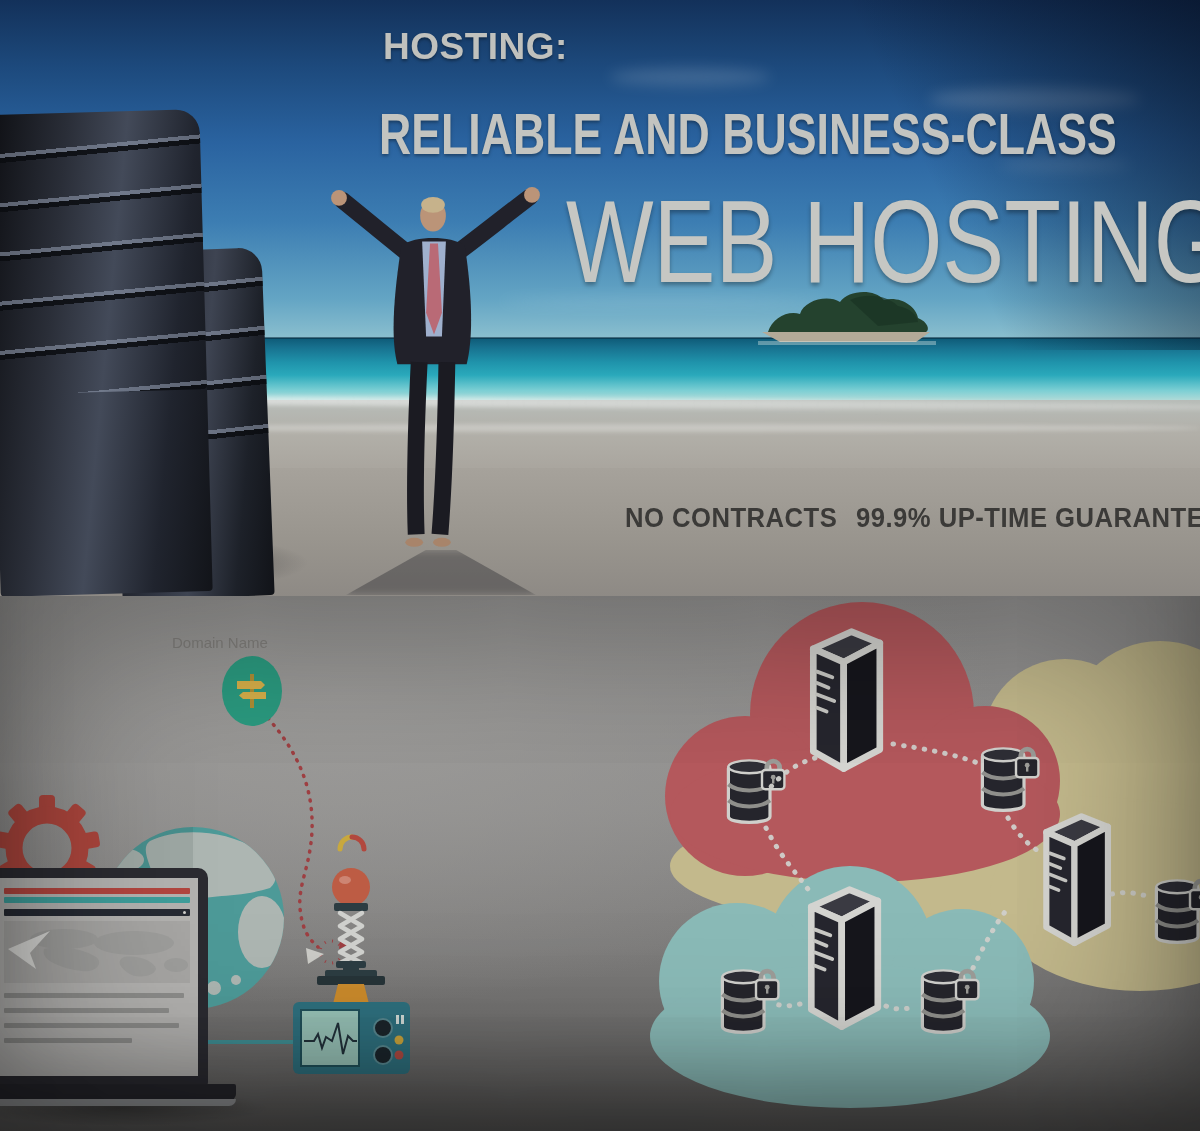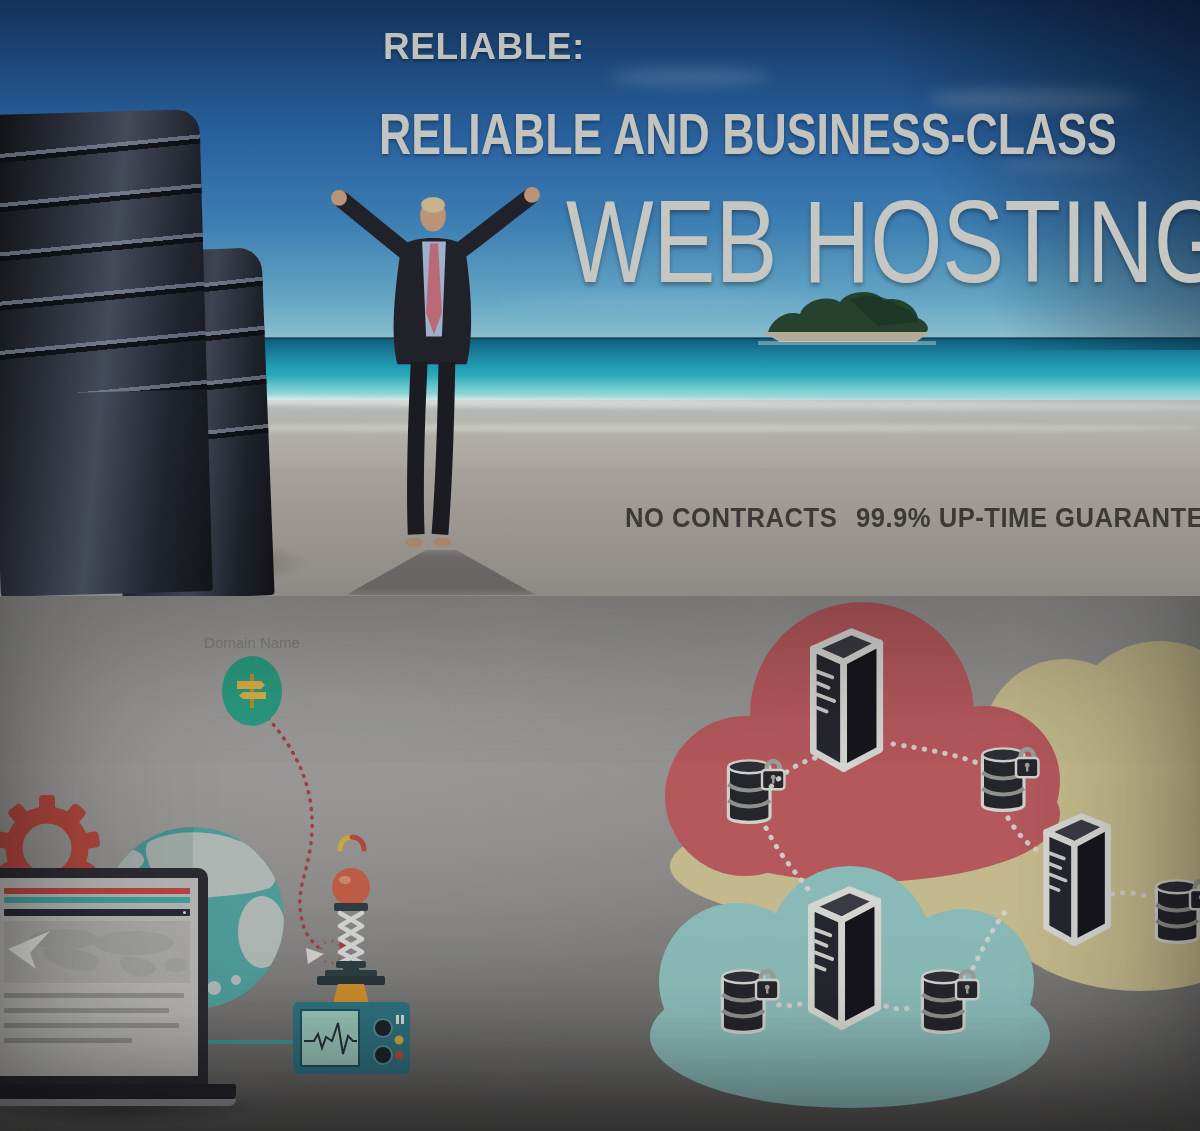--- a/index.html
+++ b/index.html
@@ -53,21 +53,21 @@
   .feature-right{left:856px;}
 
   
   .banner-bottom{position:absolute;left:0;top:596px;width:1200px;height:535px;overflow:hidden;
     background:radial-gradient(1100px 520px at 28% 18%, #9c9b99 0%, rgba(156,155,153,0) 60%),
       linear-gradient(180deg,#949392 0%,#8b8a89 40%,#7d7c7b 65%,#666564 90%,#565554 100%);}
   .vignette{position:absolute;inset:0;pointer-events:none;
     box-shadow:inset 0 0 170px 30px rgba(0,0,0,.36), inset 0 -70px 90px -20px rgba(0,0,0,.30);}
   .svg-layer{position:absolute;left:0;top:0;}
 
-  .domain-label{position:absolute;left:172px;top:38px;width:160px;text-align:center;
+  .domain-label{position:absolute;left:172px;top:38px;width:160px;text-align:left;
     font-size:15px;color:#82807d;}
   .domain-circle{position:absolute;left:222px;top:60px;width:60px;height:70px;border-radius:50%;
     background:#2b9b80;display:flex;align-items:center;justify-content:center;}
 
   .laptop-shadow{position:absolute;left:-30px;top:500px;width:300px;height:30px;
     background:radial-gradient(ellipse at 50% 40%,rgba(0,0,0,.35),rgba(0,0,0,0) 70%);}
   .laptop-screen{position:absolute;left:-14px;top:272px;width:222px;height:218px;
     background:#2b2b31;border-radius:10px 10px 4px 4px;padding:10px;}
   .laptop-inner{width:100%;height:100%;background:#b3b2b0;padding:5px 8px;overflow:hidden;}
   .bar{border-radius:1px;}
@@ -127,21 +127,21 @@
       <polygon points="97,56 121,56 117,152 101,152" fill="#9fb0cd"></polygon>
       <polygon points="105,58 113,58 117,128 109,150 101,128" fill="#b96a76"></polygon>
       <path d="M94,178 C91,240 89,300 91,352" stroke="#1b1b22" stroke-width="17" fill="none"></path>
       <path d="M122,178 C121,240 119,300 115,352" stroke="#1b1b22" stroke-width="17" fill="none"></path>
       <ellipse cx="89" cy="360" rx="9" ry="4.5" fill="#a8846a"></ellipse>
       <ellipse cx="117" cy="360" rx="9" ry="4.5" fill="#a8846a"></ellipse>
     </svg>
 
     <div class="corner-shade"></div>
 
-    <div class="kicker">RELIABLE:</div>
+    <div class="kicker">HOSTING:</div>
     <div class="hline1">RELIABLE AND BUSINESS-CLASS</div>
     <div class="hline2">WEB HOSTING</div>
     <div class="feature feature-left">NO CONTRACTS</div>
     <div class="feature feature-right">99.9% UP-TIME GUARANTEE</div>
   </section>
 
   <section class="banner-bottom">
 
     <svg class="svg-layer" width="1200" height="535" viewBox="0 0 1200 535">
       <defs>

